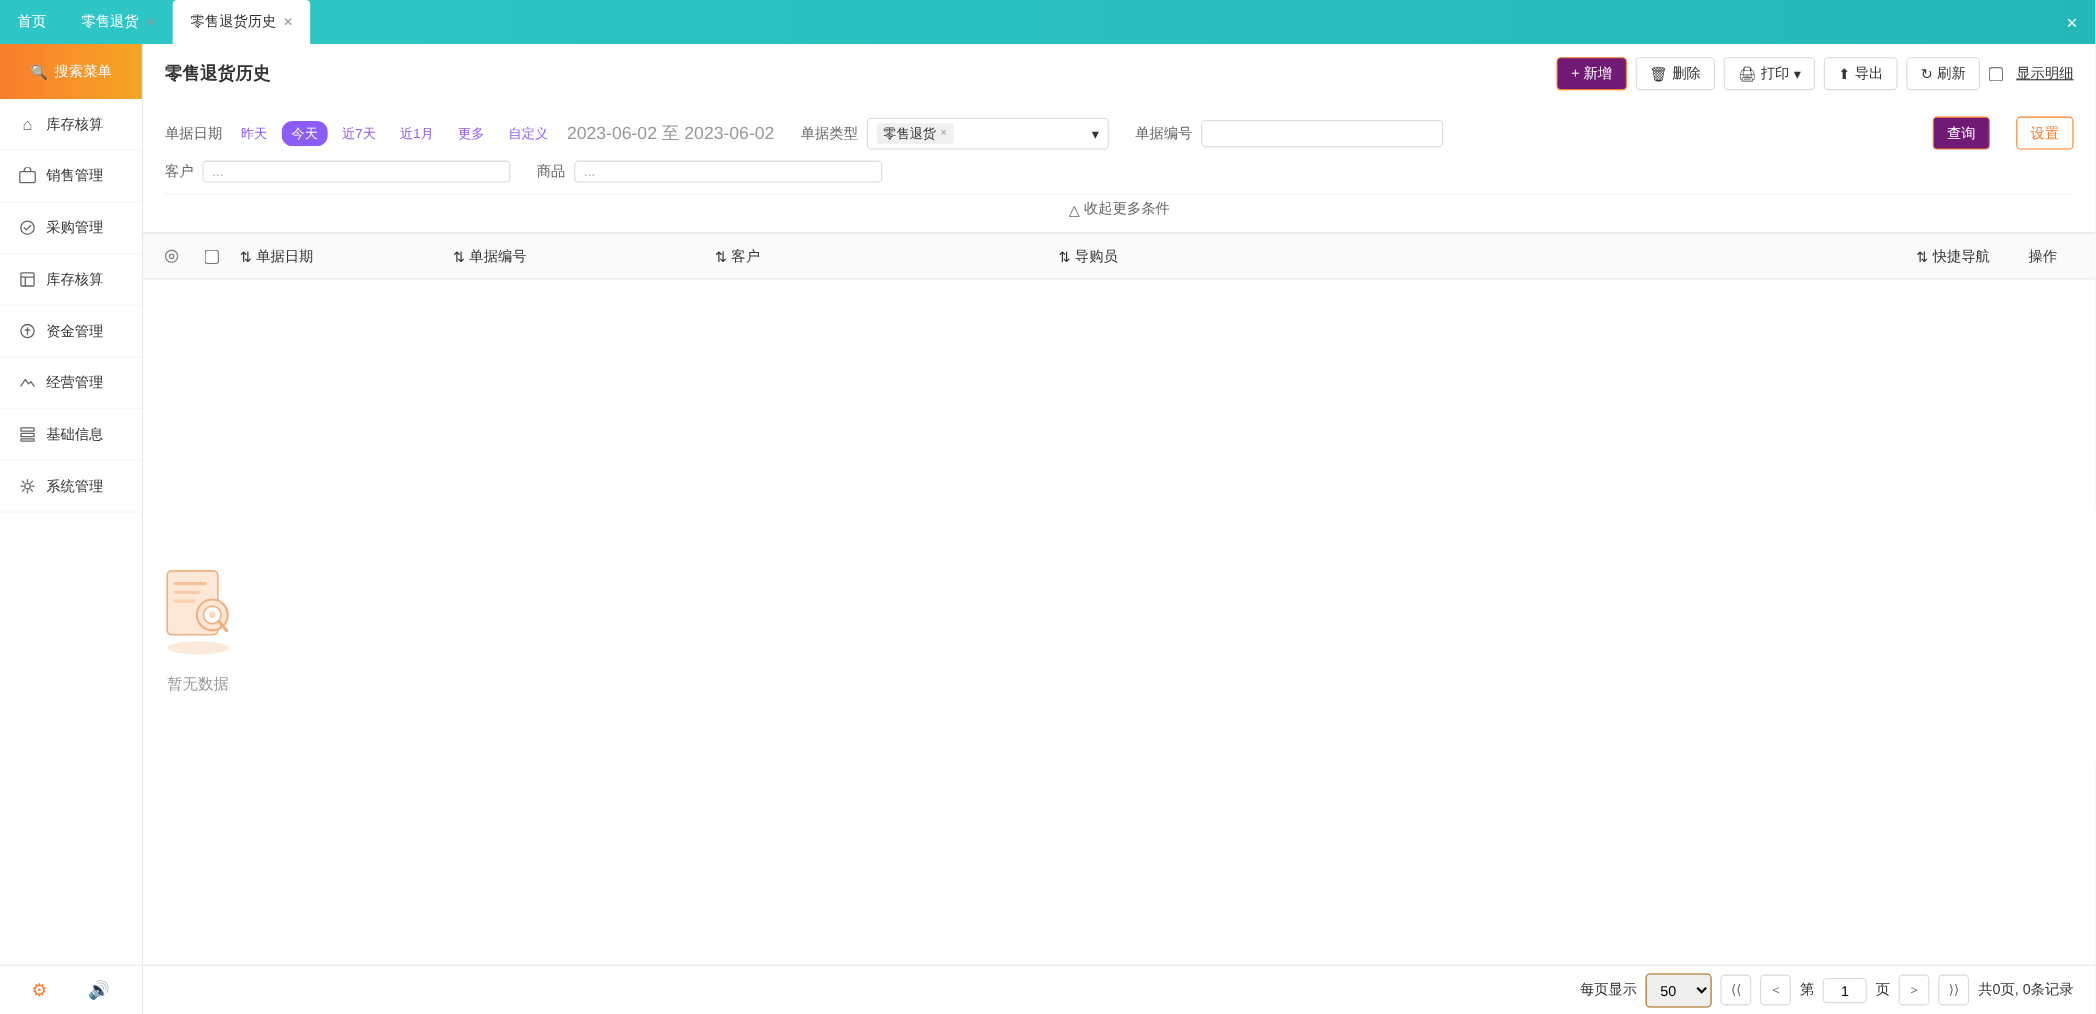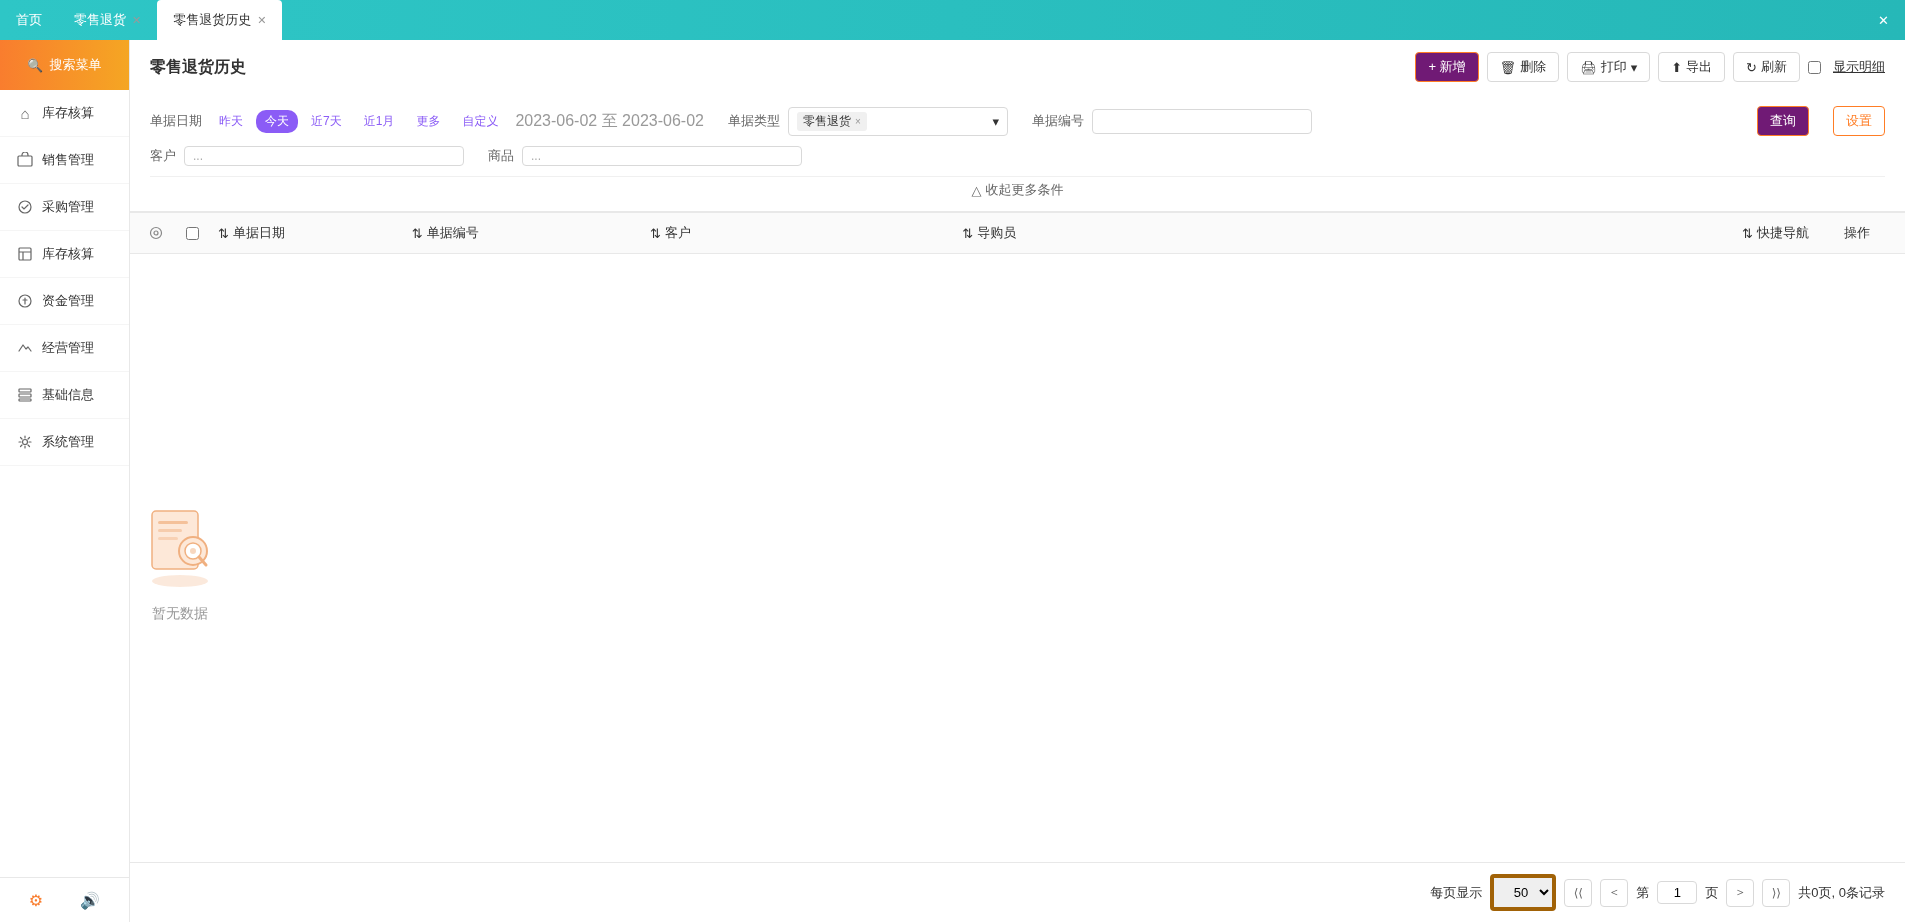--- a/index.html
+++ b/index.html
@@ -333,39 +333,38 @@
       width: 100px;
       height: 100px;
     }
     .empty-text {
       font-size: 14px;
       color: #999;
     }
 
     
     .pagination-bar {
-      height: 60px;
+      height: 45px;
       background: #fff;
       border-top: 1px solid #e8e8e8;
       display: flex;
       align-items: center;
       justify-content: flex-end;
       padding: 0 20px;
       gap: 8px;
       font-size: 13px;
       color: #333;
       flex-shrink: 0;
     }
     .page-size-select {
-      border: 4px solid #a16207;
+      border: 1px solid #a16207;
       border-radius: 4px;
       padding: 6px 8px;
       font-size: 13px;
       cursor: pointer;
-      text-align: right;
     }
     .page-nav-btn {
       width: 28px;
       height: 28px;
       border: 1px solid #d9d9d9;
       border-radius: 4px;
       background: #fff;
       display: flex;
       align-items: center;
       justify-content: center;

